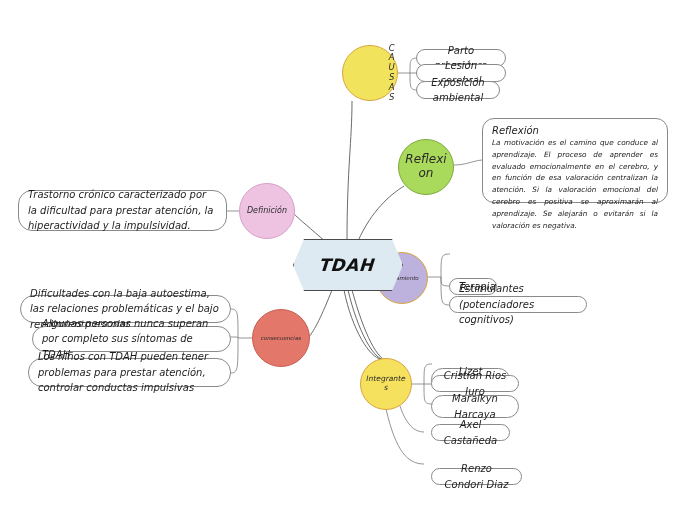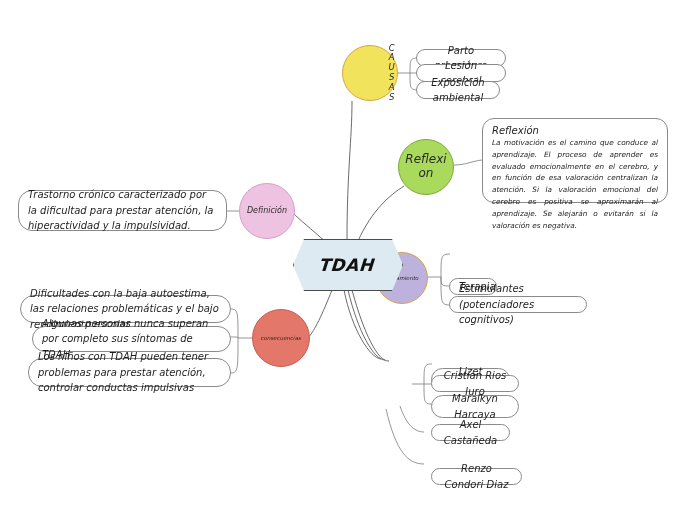--- a/index.html
+++ b/index.html
@@ -210,20 +210,23 @@
   </div>
 
   <div class="node circle n-tratamiento">
     <span class="label">Tratamiento</span>
   </div>
 
   <div class="node circle n-consecuencias">
     <span class="label">consecuencias</span>
   </div>
 
+  <div class="node circle n-integrantes">
+    <span class="label">Integrantes</span>
+  </div>
 
   <div class="leaf center" style="left:416px; top:49px; width:90px; height:18px;">
     <span class="txt">Parto prematuro</span>
   </div>
   <div class="leaf center" style="left:416px; top:64px; width:90px; height:18px;">
     <span class="txt">Lesión cerebral</span>
   </div>
   <div class="leaf center" style="left:416px; top:81px; width:84px; height:18px;">
     <span class="txt">Exposición ambiental</span>
   </div>

